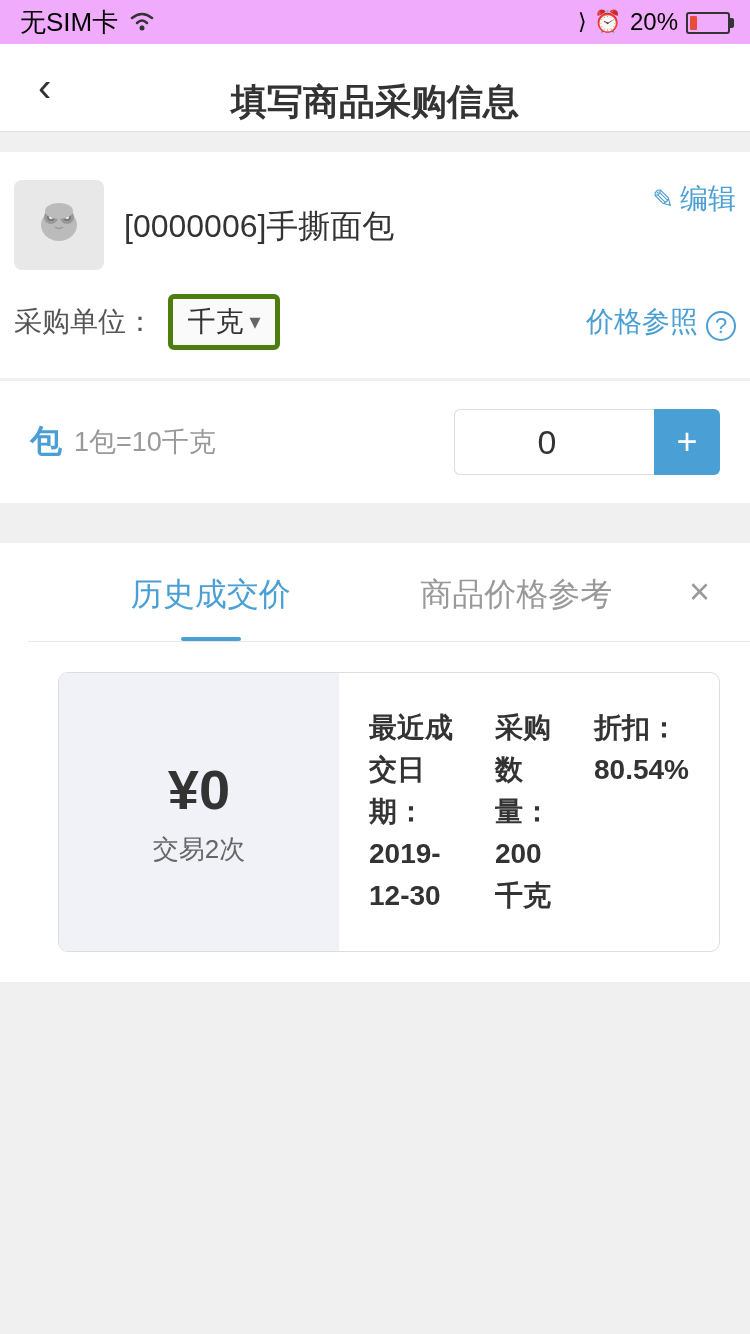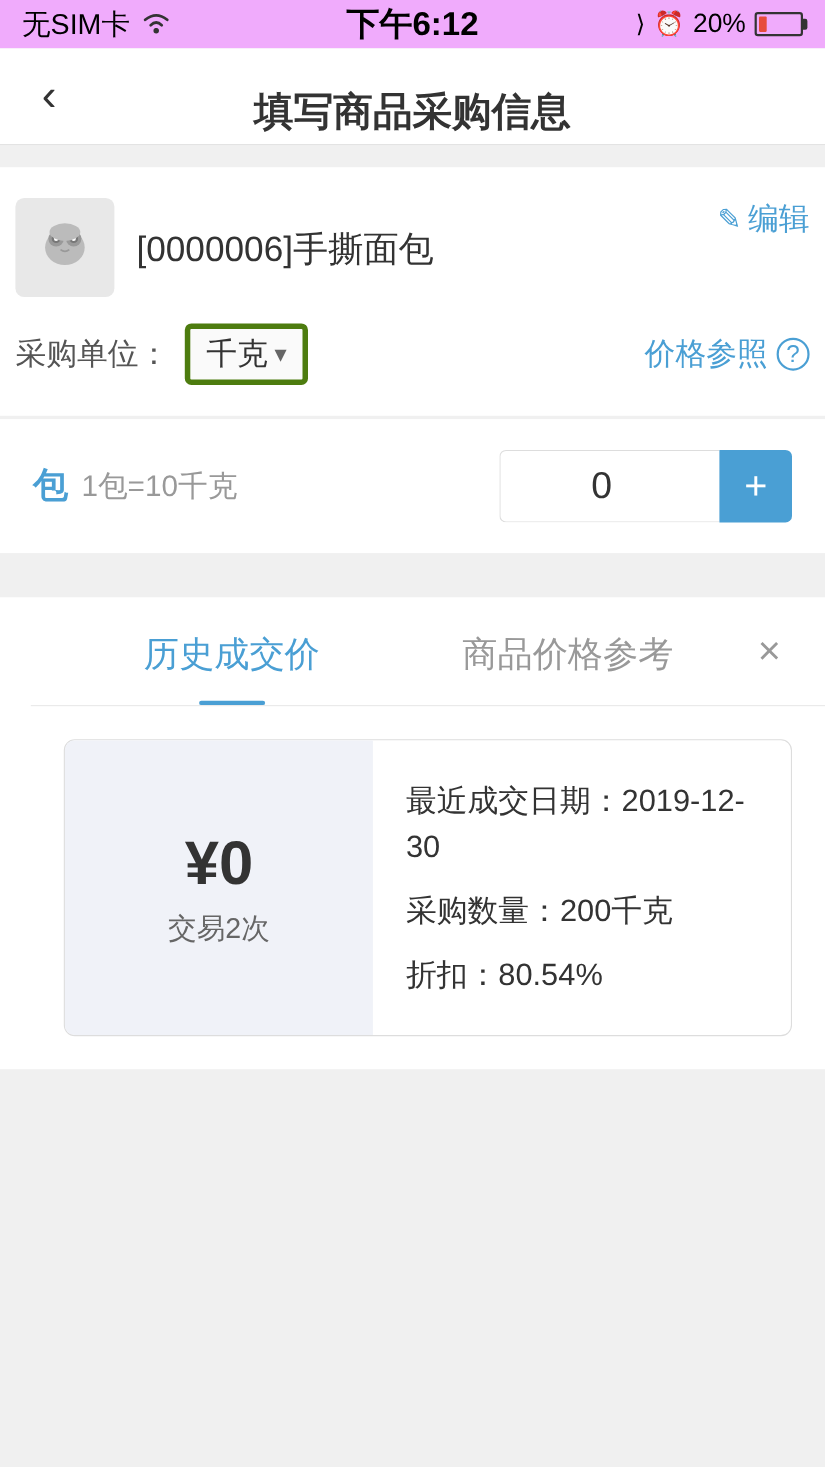--- a/index.html
+++ b/index.html
@@ -167,21 +167,21 @@
       margin-left: 10px;
     }
     .unit-arrow {
       font-size: 22px;
       color: #666;
     }
     .price-ref {
       color: #4a9fd4;
       font-size: 28px;
       display: flex;
-      align-items: center;
+      align-items: flex-end;
       gap: 8px;
       cursor: pointer;
     }
     .help-icon {
       width: 30px;
       height: 30px;
       border: 2px solid #4a9fd4;
       border-radius: 50%;
       display: inline-flex;
       align-items: center;
@@ -322,22 +322,23 @@
     }
     .trade-count {
       font-size: 26px;
       color: #666;
       margin-top: 10px;
     }
     .price-right-panel {
       flex: 1;
       padding: 34px 30px;
       display: flex;
-      flex-direction: column;
-      gap: 16px;
+      flex-direction: row;
+      gap: 32px;
+      font-weight: bold;
     }
     .price-detail-row {
       font-size: 28px;
       color: #333;
       line-height: 1.5;
     }
 
     
     .separator {
       height: 20px;
@@ -352,21 +353,20 @@
     <span>无SIM卡</span>
     <span>
       <svg width="28" height="22" viewBox="0 0 28 22" fill="none" xmlns="http://www.w3.org/2000/svg">
         <path d="M14 18 L14 18" stroke="#333" stroke-width="3" stroke-linecap="round"></path>
         <path d="M9 14 Q14 9 19 14" stroke="#333" stroke-width="2.5" fill="none" stroke-linecap="round"></path>
         <path d="M4 9 Q14 1 24 9" stroke="#333" stroke-width="2.5" fill="none" stroke-linecap="round"></path>
         <circle cx="14" cy="19" r="2.5" fill="#333"></circle>
       </svg>
     </span>
   </div>
-  <div class="status-center">下午6:12</div>
   <div class="status-right">
     <span style="font-size:22px;">⟩</span>
     <span style="font-size:22px;">⏰</span>
     <span style="font-size:24px;">20%</span>
     <span>
       <span class="battery-body">
           <span class="battery-fill"></span>
         </span>
     </span>
   </div>

